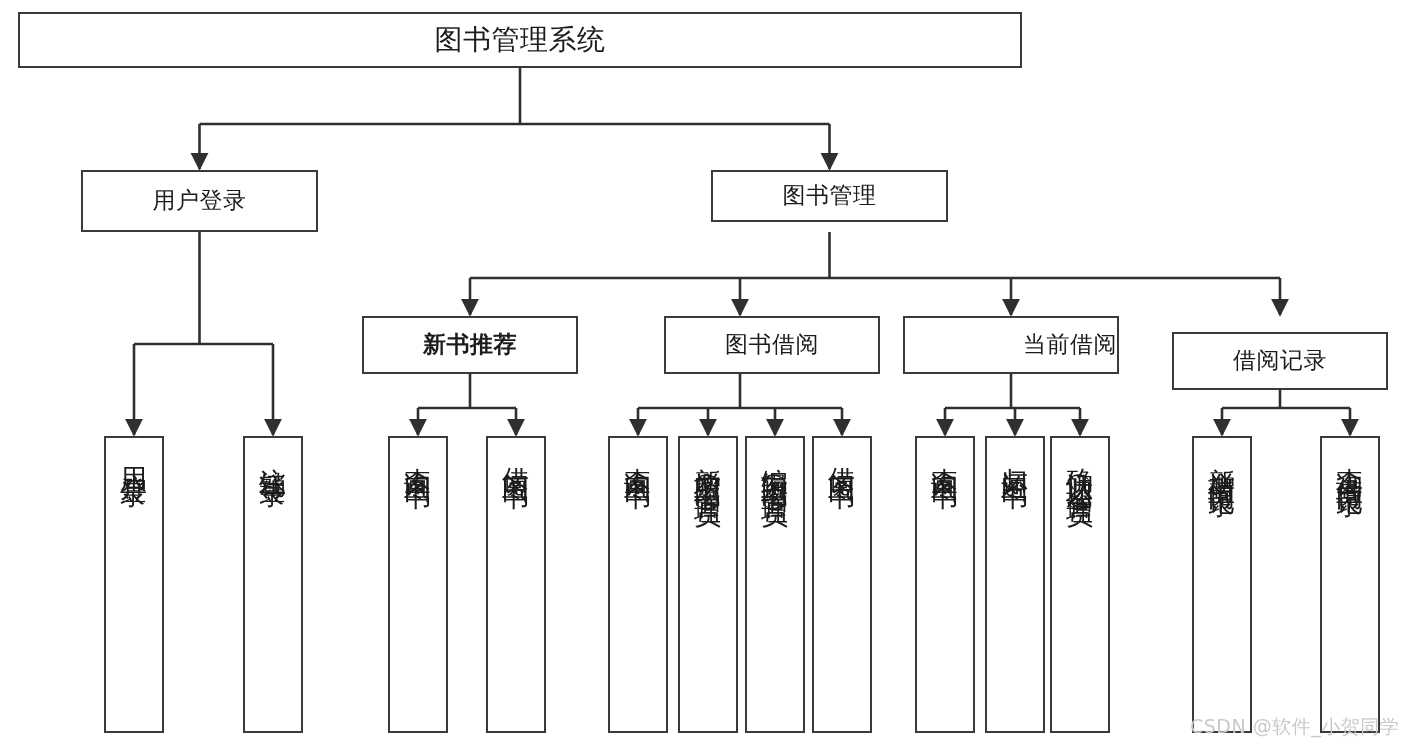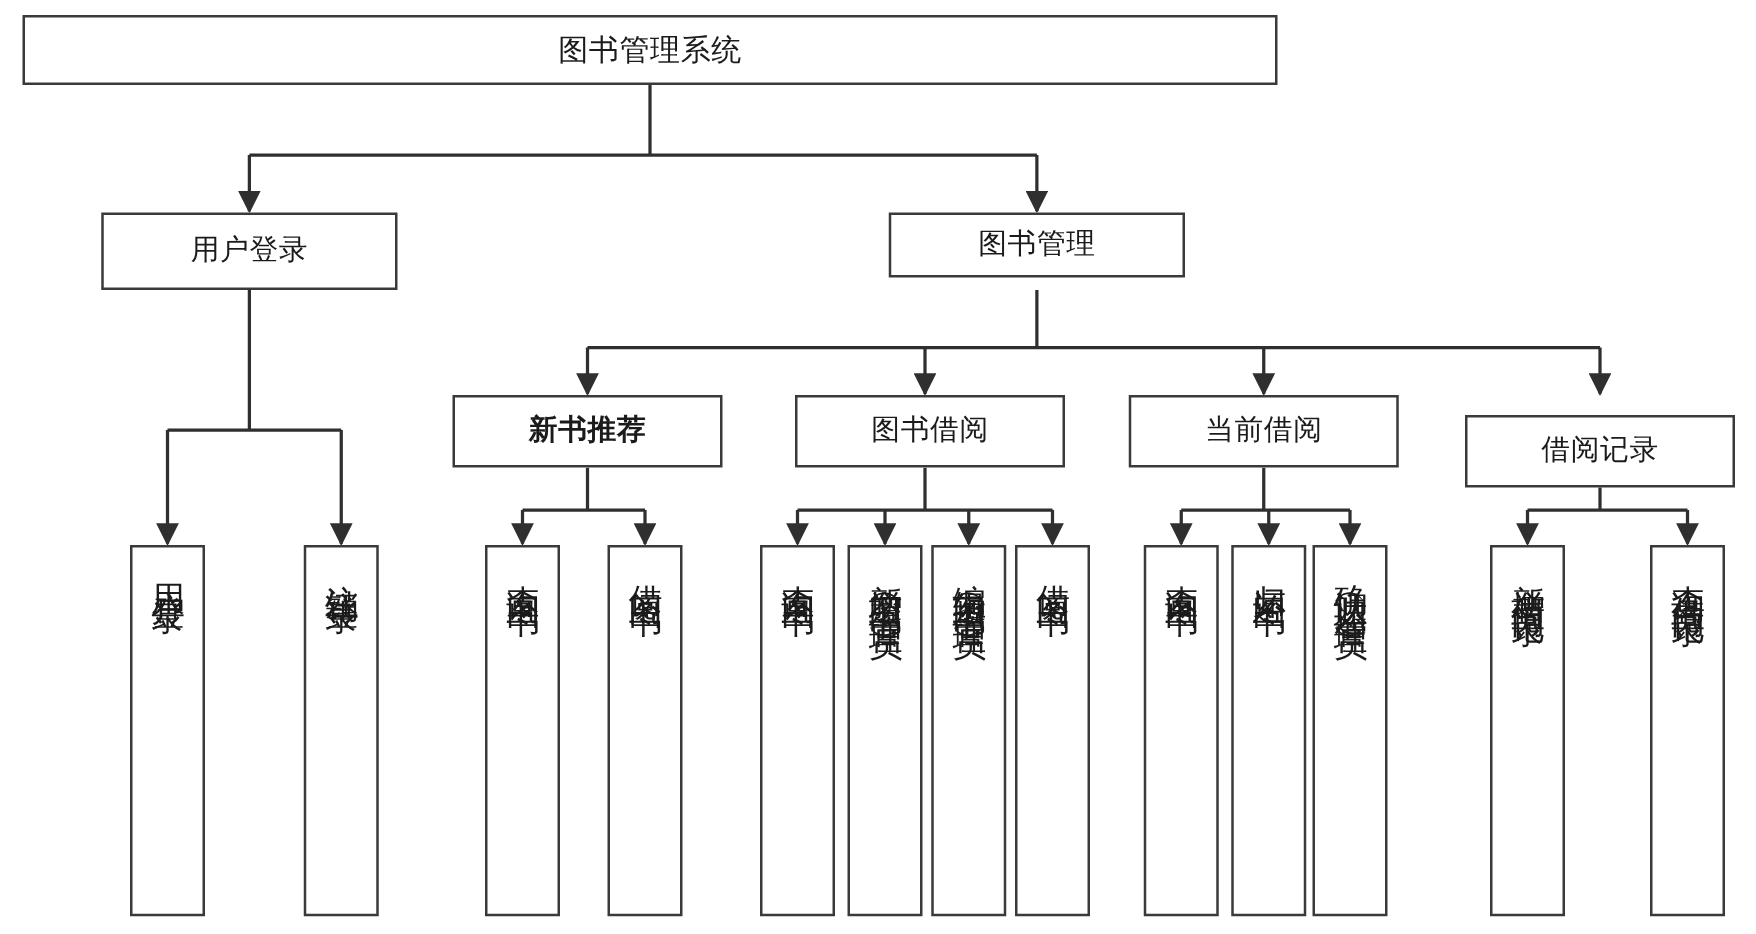--- a/index.html
+++ b/index.html
@@ -41,21 +41,21 @@
     text-align: center;
     line-height: 1.18;
     letter-spacing: 0.5px;
   }
   
   .node.horiz .label {
     font-size: 23px;
     white-space: nowrap;
   }
   .node.root .label {
-    font-size: 24px;
+    font-size: 28px;
   }
   
   .node.vert {
     align-items: flex-start;
     justify-content: center;
     padding-top: 8px;
   }
   .node.vert .label {
     writing-mode: vertical-rl;
     text-orientation: upright;
@@ -126,24 +126,24 @@
       </div>
       <div class="node horiz" style="left: 81px; top: 170px; width: 237px; height: 62px;">
         <span class="label">用户登录</span>
       </div>
       <div class="node horiz" style="left: 711px; top: 170px; width: 237px; height: 52px;">
         <span class="label">图书管理</span>
       </div>
       <div class="node horiz" style="left: 362px; top: 316px; width: 216px; height: 58px; font-weight: bold;">
         <span class="label">新书推荐</span>
       </div>
-      <div class="node horiz" style="left: 636px; top: 316px; width: 216px; height: 58px;">
+      <div class="node horiz" style="left: 664px; top: 316px; width: 216px; height: 58px;">
         <span class="label">图书借阅</span>
       </div>
-      <div class="node horiz" style="left: 903px; top: 316px; width: 216px; height: 58px;">
+      <div class="node horiz" style="left: 903px; top: 316px; width: 216px; height: 58px; justify-content: flex-end;">
         <span class="label">当前借阅</span>
       </div>
       <div class="node horiz" style="left: 1172px; top: 332px; width: 216px; height: 58px;">
         <span class="label">借阅记录</span>
       </div>
       <div class="node vert" style="left: 104px; top: 436px; width: 60px; height: 297px;">
         <span class="label">用户登录</span>
       </div>
       <div class="node vert" style="left: 243px; top: 436px; width: 60px; height: 297px;">
         <span class="label">注销登录</span>
@@ -176,13 +176,14 @@
         <span class="label">确认归还（管理员）</span>
       </div>
       <div class="node vert" style="left: 1192px; top: 436px; width: 60px; height: 297px;">
         <span class="label">新增借阅记录</span>
       </div>
       <div class="node vert" style="left: 1320px; top: 436px; width: 60px; height: 297px;">
         <span class="label">查询借阅记录</span>
       </div>
     </div>
 
+  <div class="watermark" id="wm" style="left: 1190px; top: 714px;">CSDN @软件_小贺同学</div>
 </div>
 
 </body></html>

